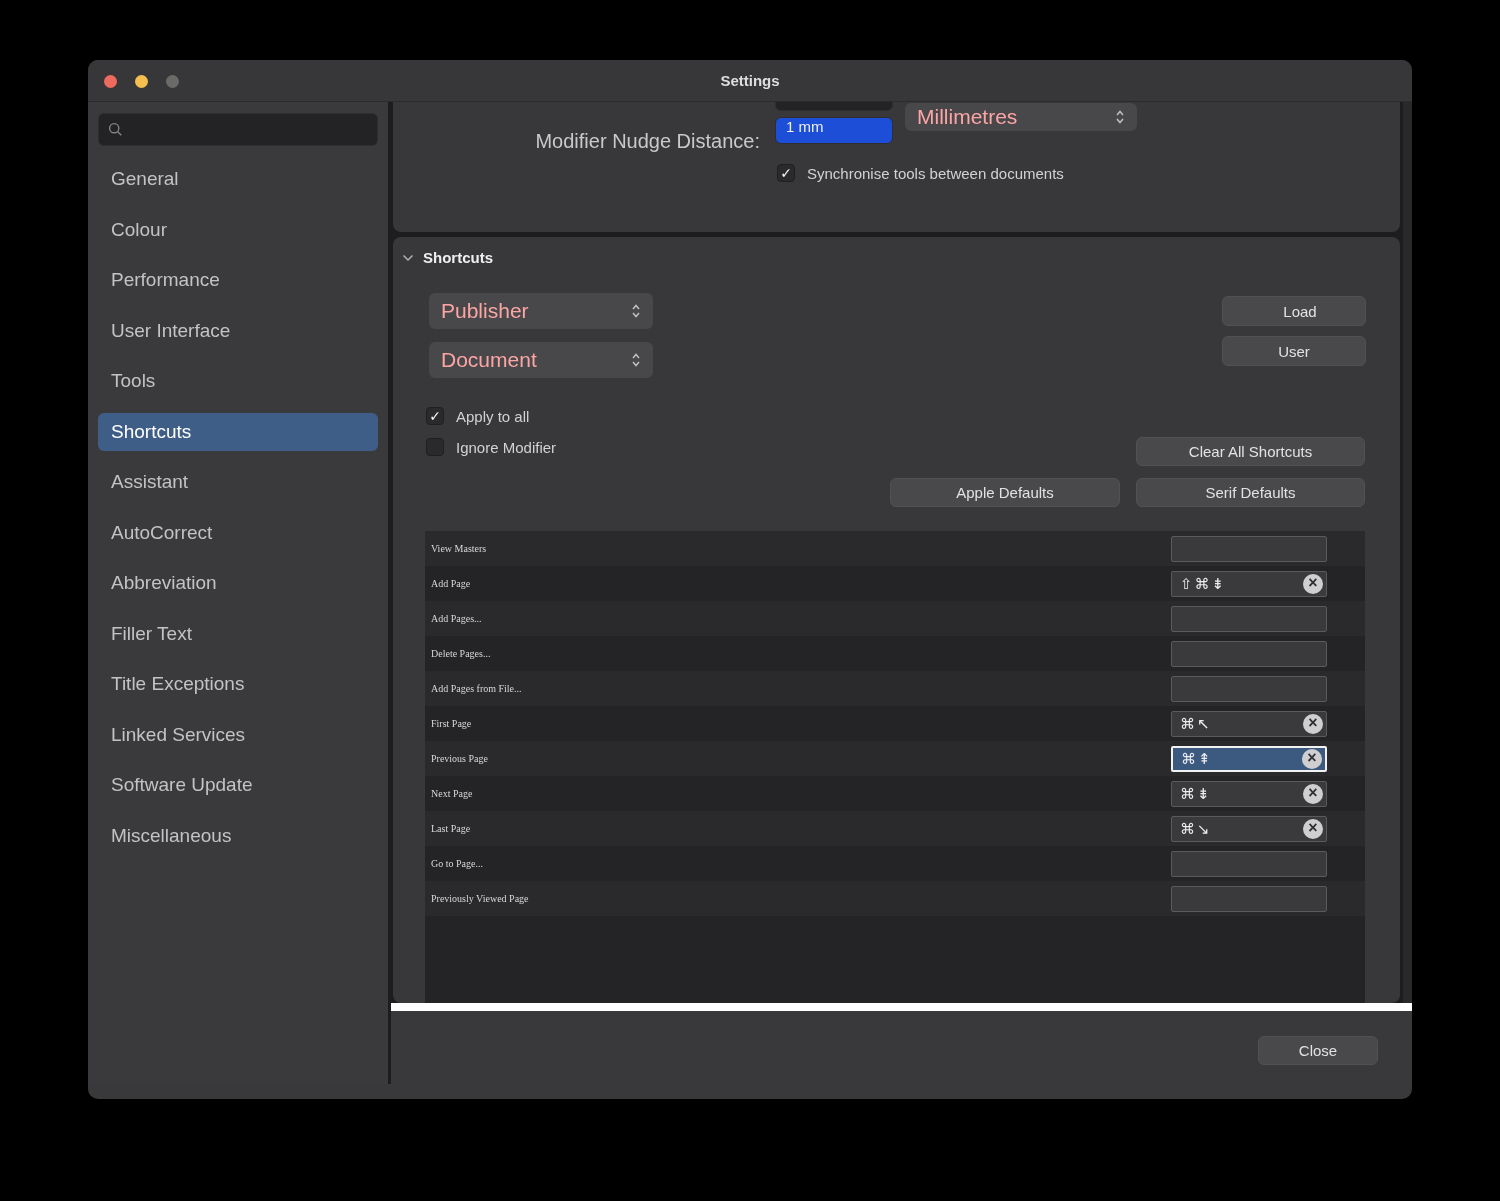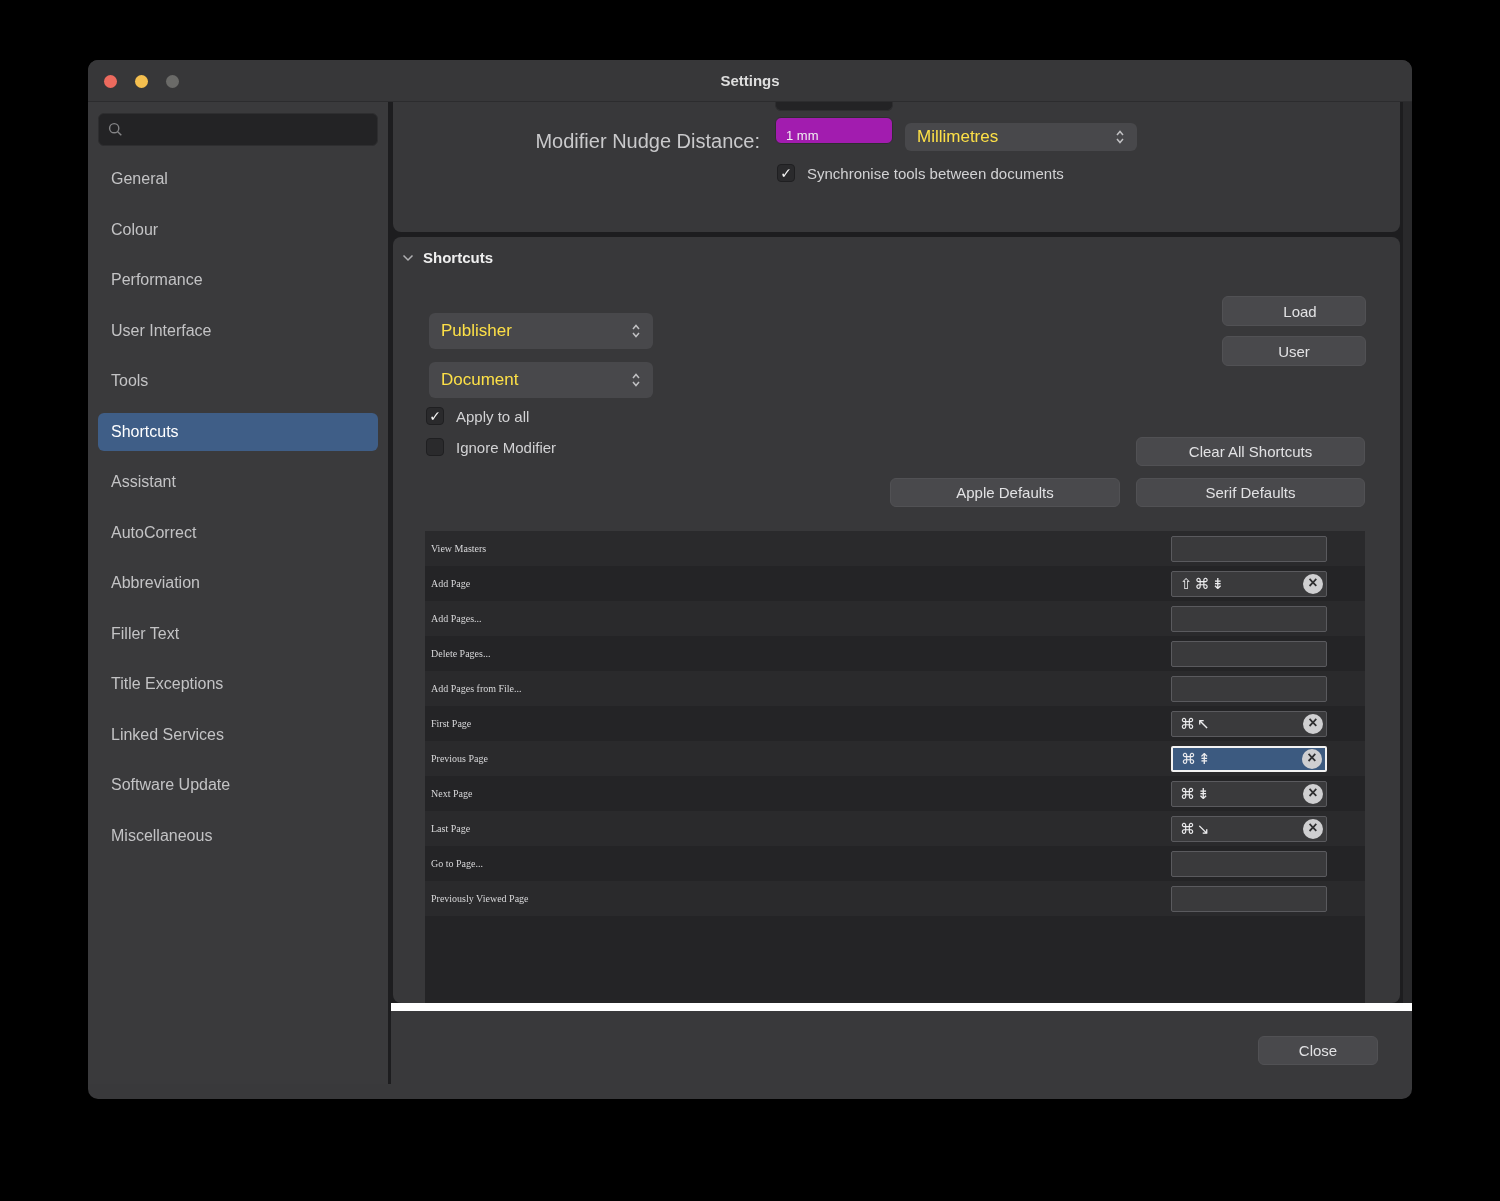--- a/index.html
+++ b/index.html
@@ -32,21 +32,21 @@
   }
   .search-field {
     height: 33px; background: #232325; border: 1px solid #2e2e30; border-radius: 6px;
     display: flex; align-items: center; padding: 0 9px; margin-bottom: 14px;
   }
   .search-field svg { opacity: .65; }
   .side-list { list-style: none; }
   .side-item {
     height: 38px; margin-bottom: 12.5px; border-radius: 6px;
     display: flex; align-items: center; padding: 0 13px;
-    font-size: 16px; color: #c3c3c5; cursor: default;
+    font-size: 19px; color: #c3c3c5; cursor: default;
   }
   .side-item.selected { background: #3f5e87; color: #ffffff; }
 
   
   .main { position: relative; flex: 1; background: #1d1d1f; }
   .gutter { position: absolute; right: 0; top: 0; width: 9px; height: 901px; background: #29292b; }
 
   .panel { position: absolute; left: 2px; width: 1007px; background: #38383a; }
   .panel-top { top: 0; height: 130px; border-radius: 0 0 8px 8px; }
   .panel-shortcuts { top: 135px; height: 766px; border-radius: 8px; }
@@ -56,27 +56,27 @@
     background: #39393b; border-top: 8px solid #ffffff;
   }
 
   
   .btn {
     position: absolute; background: #49494c; border: 1px solid #515154; border-radius: 6px;
     color: #e2e2e4; font-size: 15px; display: flex; align-items: center; justify-content: center;
     font-family: inherit; cursor: default;
   }
   .select {
-    position: absolute; background: #48484b; border-radius: 6px; color: #fde047; font-size: 17px;
-    display: flex; align-items: center; padding: 0 12px; cursor: default; margin-top: 20px;
+    position: absolute; background: #48484b; border-radius: 6px; color: #fca5a5; font-size: 21px;
+    display: flex; align-items: center; padding: 0 12px; cursor: default;
   }
   .select .updown { margin-left: auto; opacity: .85; }
   .text-input {
-    position: absolute; background: #a21caf; border: 1px solid #2e2e30; border-radius: 6px;
-    color: #f0f0f0; font-size: 13px; display: flex; align-items: flex-end; padding: 0 10px;
+    position: absolute; background: #1d4ed8; border: 1px solid #2e2e30; border-radius: 6px;
+    color: #f0f0f0; font-size: 15px; display: flex; align-items: flex-start; padding: 0 10px;
   }
   .checkbox {
     width: 18px; height: 18px; border-radius: 4px; background: #2a2a2c;
     border: 1px solid #1f1f21; display: inline-flex; align-items: center; justify-content: center;
     color: #f5f5f5; font-size: 14px; font-family: "DejaVu Sans", sans-serif; flex-shrink: 0;
   }
   .check-row { position: absolute; display: flex; align-items: center; gap: 12px; color: #d2d2d4; font-size: 15px; }
 
   .label-right { position: absolute; text-align: right; color: #c9c9cb; font-size: 20px; }
 

